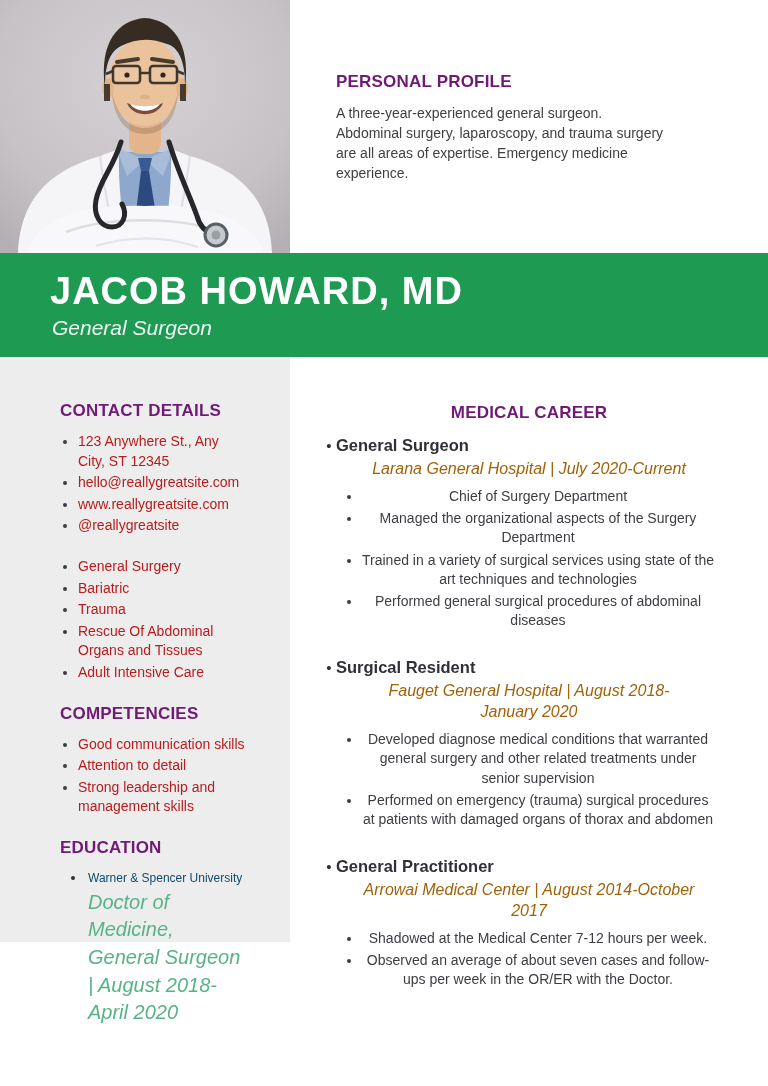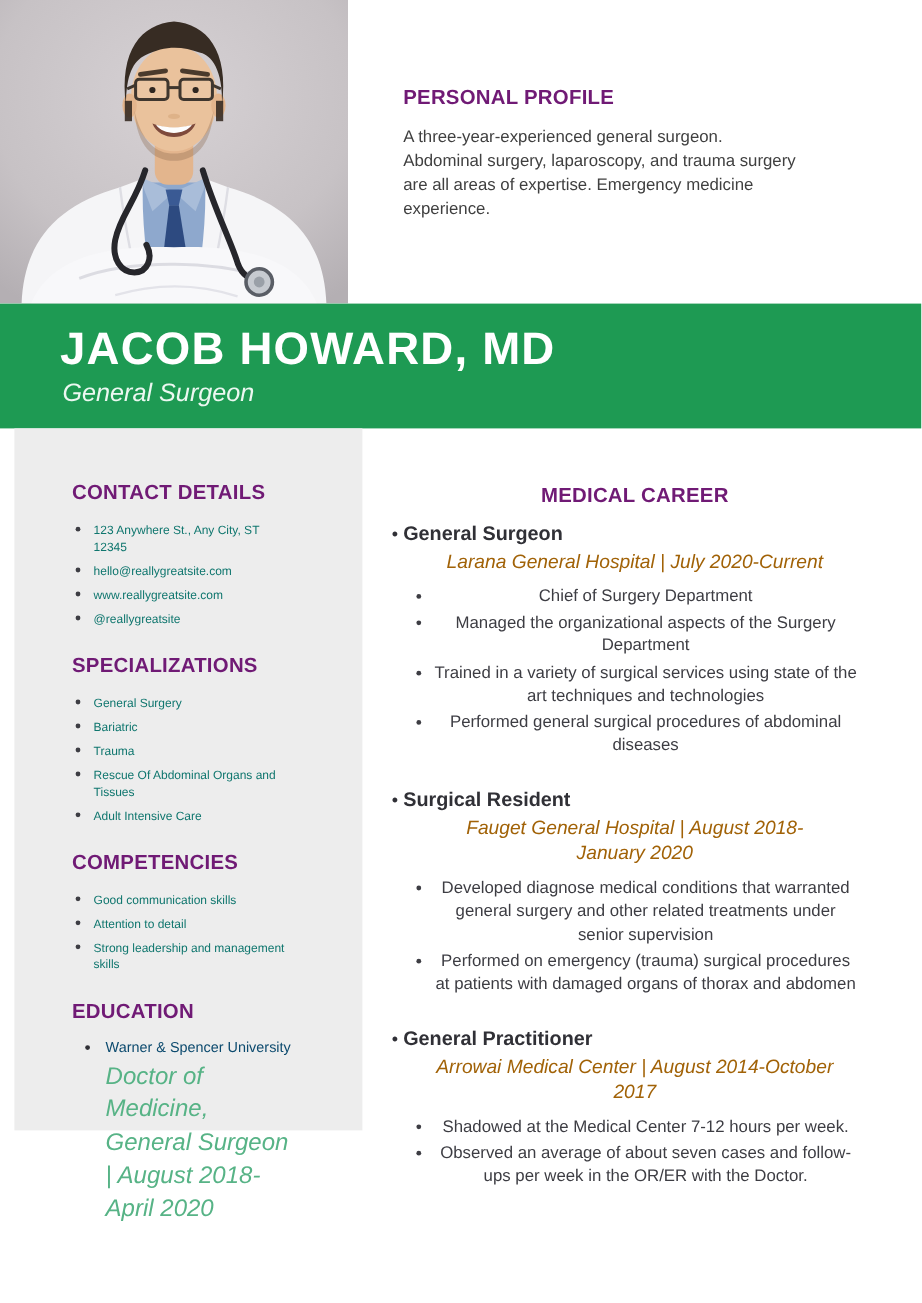--- a/index.html
+++ b/index.html
@@ -15,23 +15,23 @@
   .banner-role{margin:3px 0 0 2px;font-size:21px;font-style:italic;font-weight:400;color:#ecf8f1;}
 
   
   .sec-heading{margin:0 0 11px;font-size:17px;font-weight:700;color:#701a75;letter-spacing:.2px;}
 
   
   .profile{position:absolute;left:336px;top:72px;width:382px;}
   .profile-text{margin:11px 0 0;font-size:14px;line-height:1.43;color:#404040;white-space:pre-line;}
 
   
-  .sidebar{position:absolute;left:12px;top:357px;width:290px;height:585px;background:#ededed;box-sizing:border-box;padding:44px 20px 0 48px;}
+  .sidebar{position:absolute;left:0;top:357px;width:290px;height:585px;background:#ededed;box-sizing:border-box;padding:44px 20px 0 60px;}
   .side-list{margin:0 0 21px;padding:0 0 0 18px;width:168px;list-style:disc;}
-  .side-list li{font-size:10px;line-height:1.4;margin:0 0 2px;color:#0f766e;overflow-wrap:anywhere;}
+  .side-list li{font-size:14px;line-height:1.4;margin:0 0 2px;color:#b91c1c;overflow-wrap:anywhere;}
   .side-list li::marker{color:#3d3d43;font-size:13px;}
   .edu-list{margin:0;padding:0 0 0 26px;list-style:disc;}
   .edu-list li::marker{color:#303036;font-size:14px;}
   .edu-school{font-size:12px;font-weight:400;line-height:1.32;color:#0c4a6e;width:158px;padding-left:2px;}
   .edu-degree{font-size:20px;font-style:italic;line-height:1.38;color:#57b386;width:158px;margin-top:2px;padding-left:2px;}
 
   
   .main{position:absolute;left:322px;top:403px;width:400px;text-align:center;}
   .main .sec-heading{margin-left:14px;margin-bottom:13px;}
   .job{margin:0 0 27px;}
@@ -131,21 +131,20 @@
       <ul class="side-list">
 
       <li>123 Anywhere St., Any City, ST 12345</li>
           <li>hello@reallygreatsite.com</li>
           <li>www.reallygreatsite.com</li>
           <li>@reallygreatsite</li>
         </ul>
     </section>
 
     <section>
-      <h3 class="sec-heading">SPECIALIZATIONS</h3>
       <ul class="side-list">
 
       <li>General Surgery</li>
           <li>Bariatric</li>
           <li>Trauma</li>
           <li>Rescue Of Abdominal Organs and Tissues</li>
           <li>Adult Intensive Care</li>
         </ul>
     </section>
 

